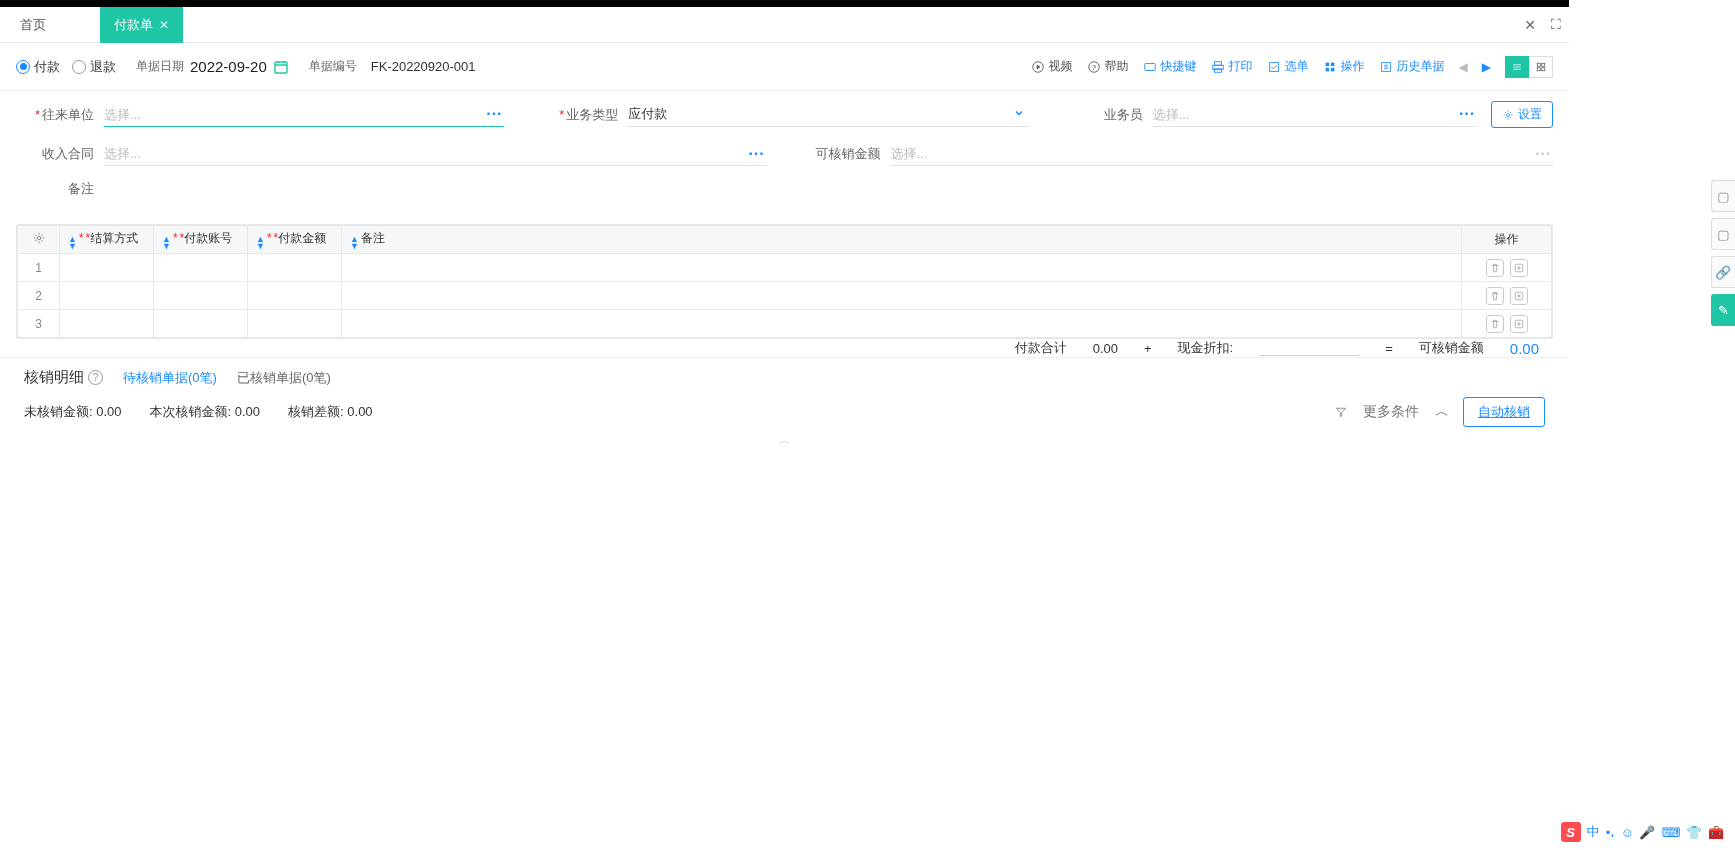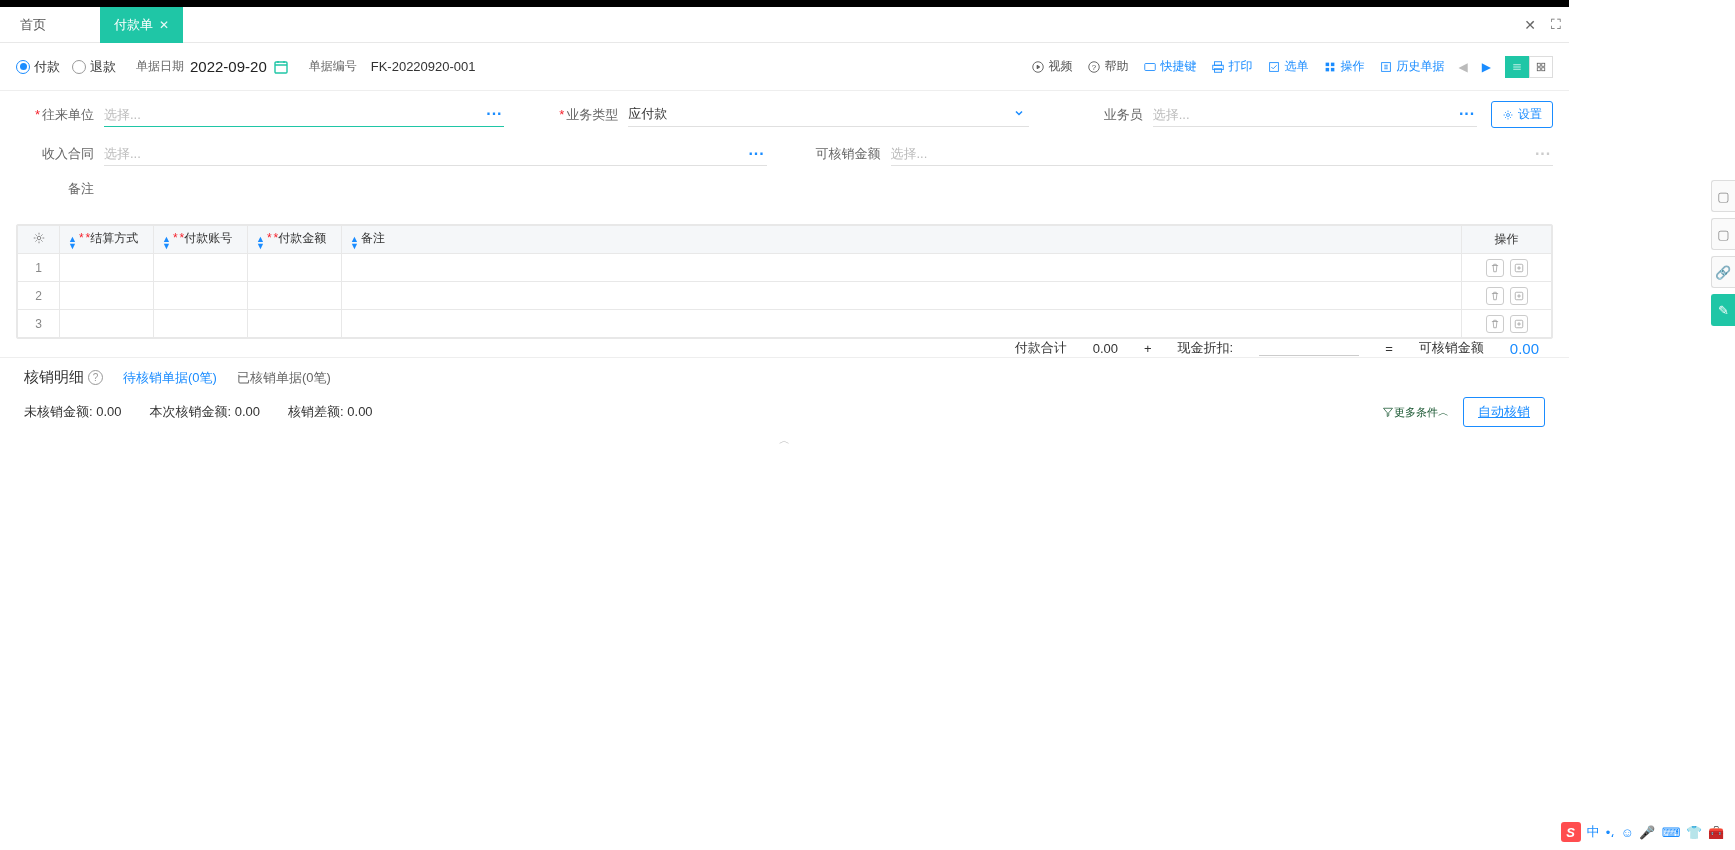--- a/index.html
+++ b/index.html
@@ -60,21 +60,21 @@
 .summary-row .amt{color:#1a8cff;font-size:15px;}
 .discount-input{border:none;border-bottom:1px solid #ccc;width:100px;outline:none;}
 .detail-block{padding:10px 24px;border-top:1px solid #eee;}
 .detail-head{display:flex;align-items:center;gap:20px;margin-bottom:10px;}
 .detail-title{font-size:15px;color:#333;display:flex;align-items:center;gap:4px;}
 .detail-title .q{width:15px;height:15px;border:1px solid #999;border-radius:50%;font-size:10px;display:flex;align-items:center;justify-content:center;color:#999;}
 .detail-tab{font-size:13px;color:#666;cursor:pointer;}
 .detail-tab.active{color:#1a8cff;}
 .detail-stats{display:flex;gap:28px;font-size:13px;color:#333;margin-bottom:6px;align-items:center;}
 .detail-actions{margin-left:auto;display:flex;align-items:center;gap:14px;}
-.more-filter{color:#14532d;cursor:pointer;display:flex;align-items:center;gap:0;font-size:11px;}
+.more-filter{color:#737373;cursor:pointer;display:flex;align-items:center;gap:16px;font-size:14px;}
 .auto-btn{border:1px solid #1a8cff;color:#1a8cff;padding:5px 14px;border-radius:3px;cursor:pointer;font-size:13px;background:#fff;text-decoration:underline;}
 .collapse-line{text-align:center;color:#bbb;font-size:11px;}
 .side-rail{position:absolute;right:0;top:180px;display:flex;flex-direction:column;gap:6px;}
 .rail-btn{width:24px;height:32px;border:1px solid #ddd;border-right:none;background:#fafafa;display:flex;align-items:center;justify-content:center;color:#888;cursor:pointer;font-size:13px;border-radius:3px 0 0 3px;}
 .rail-btn.green{background:#1fc6a6;color:#fff;border-color:#1fc6a6;}
 .ime-bar{position:absolute;bottom:8px;right:10px;display:flex;align-items:center;gap:6px;font-size:13px;}
 .ime-s{width:20px;height:20px;background:#ff4d4f;color:#fff;border-radius:3px;display:flex;align-items:center;justify-content:center;font-weight:bold;font-style:italic;}
 .ime-icon{color:#1a8cff;cursor:pointer;}
 </style>
 </head>

